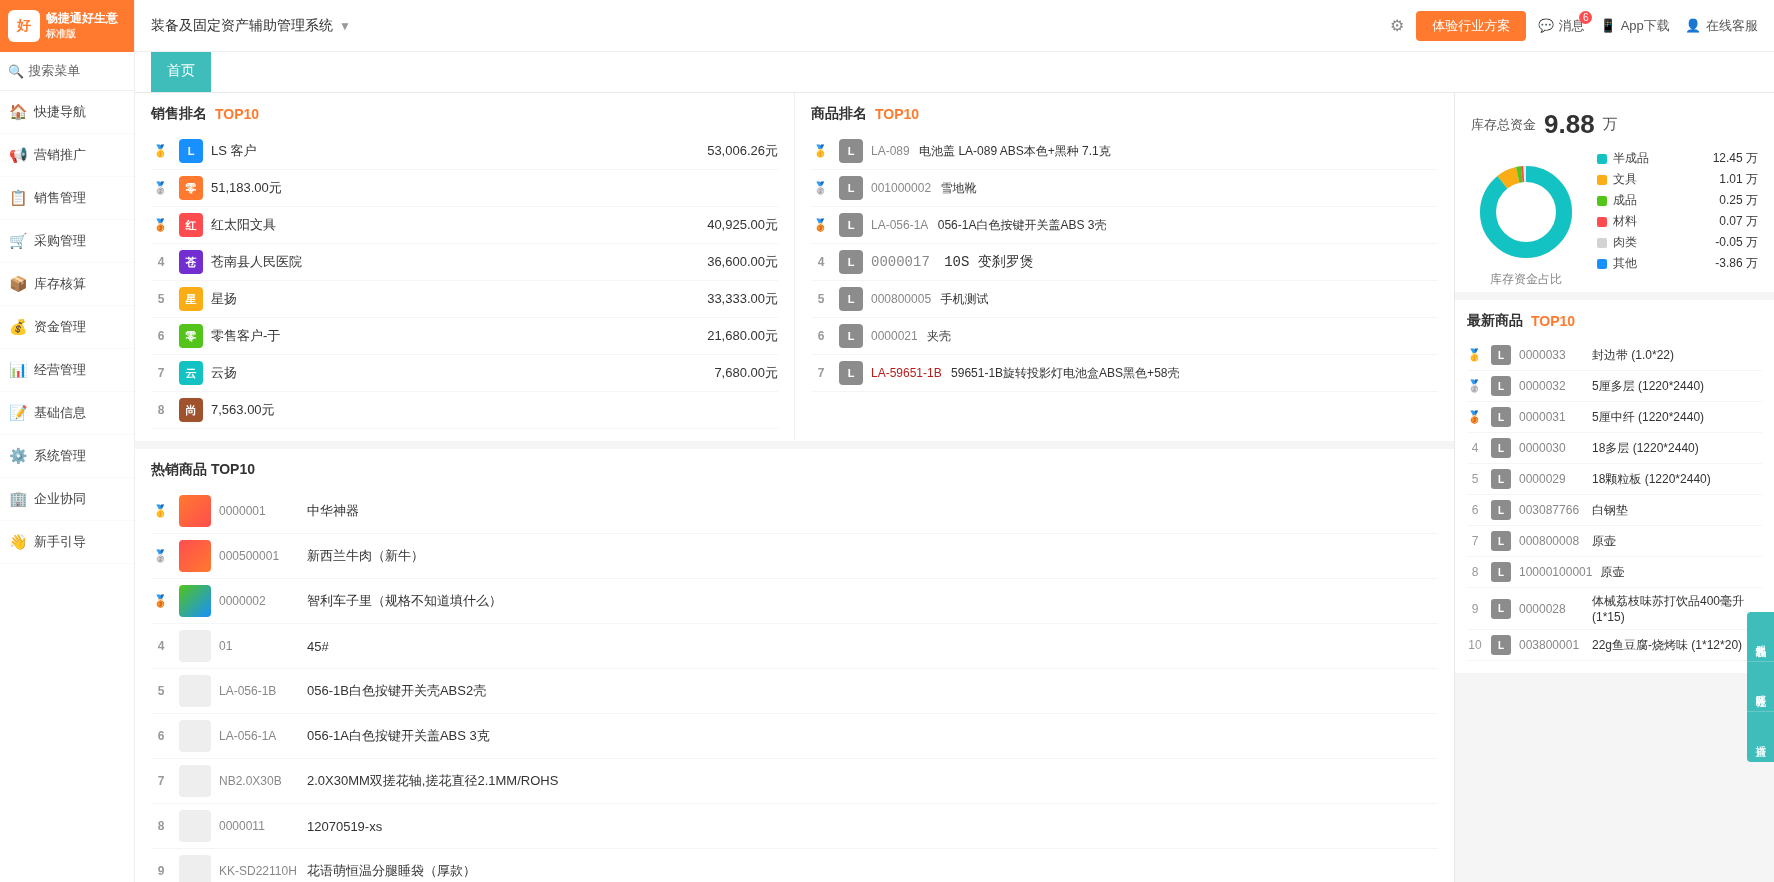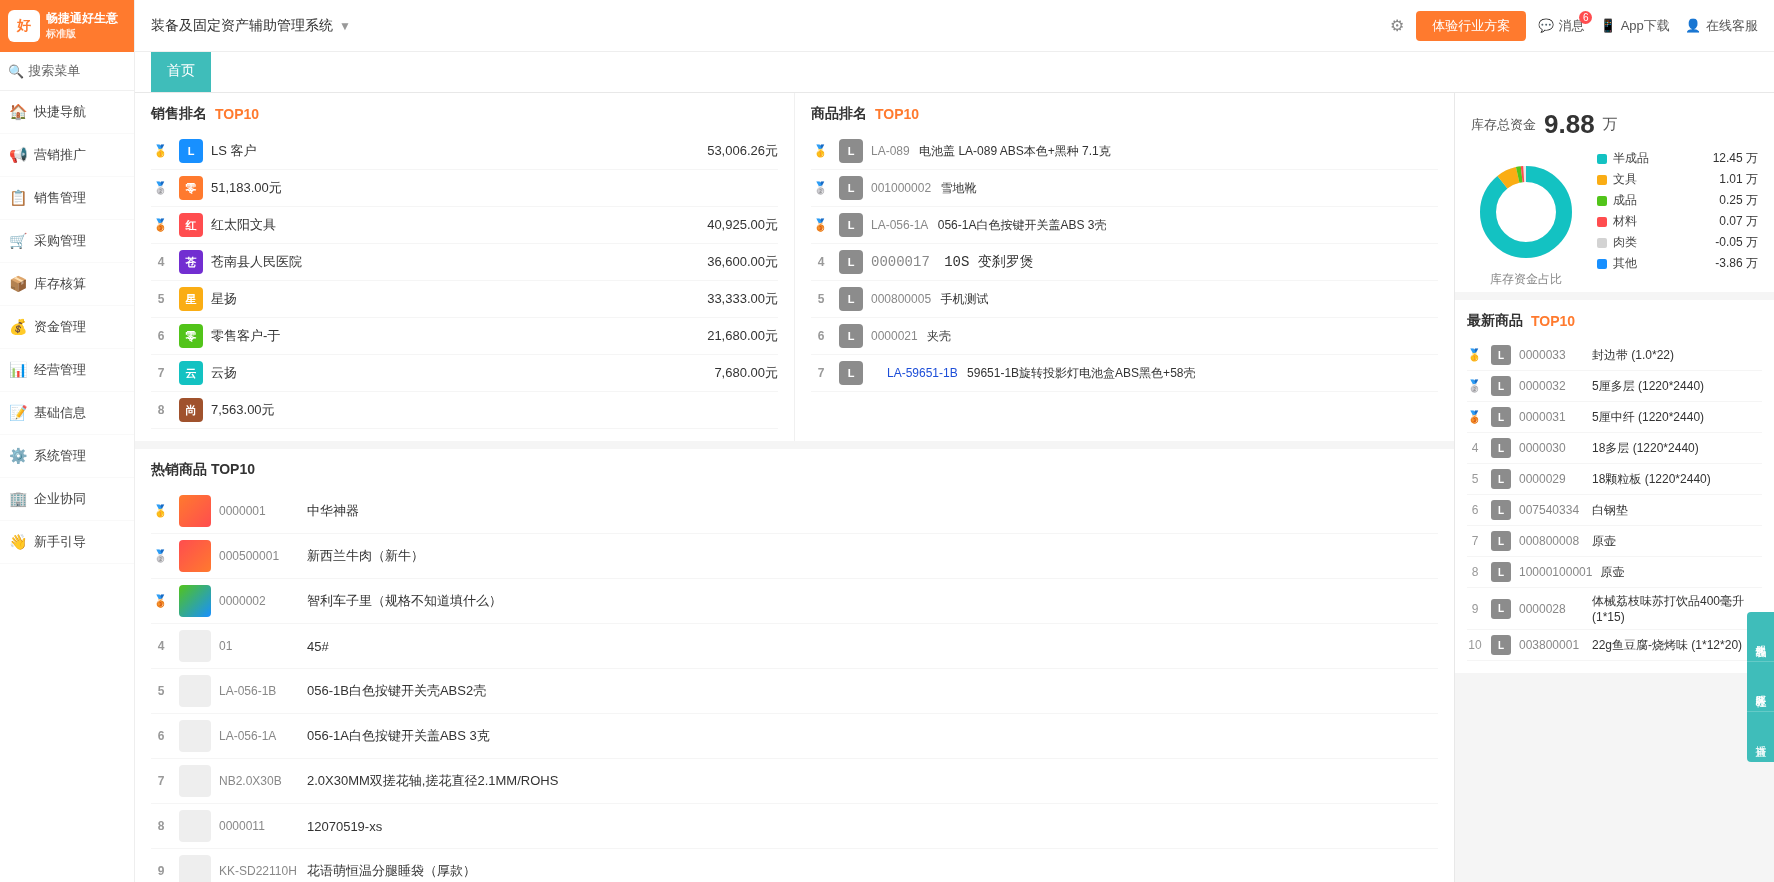--- a/index.html
+++ b/index.html
@@ -451,21 +451,21 @@
             <span class="rank-badge badge-gray">L</span>
             <span class="rank-name" style="font-size:12px;">
               <span style="color:#888; margin-right:6px;margin-top:45px;">0000021</span>
               <span>夹壳</span>
             </span>
           </div>
           <div class="rank-item">
             <span class="rank-num">7</span>
             <span class="rank-badge badge-gray">L</span>
             <span class="rank-name" style="font-size:12px;">
-              <span style="color:#1d4ed8; margin-right:6px;margin-left:16px;">LA-59651-1B</span>
+              <span style="color:#b91c1c; margin-right:6px;">LA-59651-1B</span>
               <span>59651-1B旋转投影灯电池盒ABS黑色+58壳</span>
             </span>
           </div>
         </div>
       </div>
 
       <div class="hot-products">
         <div class="card-title">
           <span>热销商品 TOP10</span>
         </div>
@@ -618,21 +618,21 @@
         </div>
         <div class="new-product-item">
           <span class="new-rank-num">5</span>
           <div class="new-product-icon">L</div>
           <span class="new-product-code">0000029</span>
           <span class="new-product-name">18颗粒板 (1220*2440)</span>
         </div>
         <div class="new-product-item">
           <span class="new-rank-num">6</span>
           <div class="new-product-icon">L</div>
-          <span class="new-product-code">007540334</span>
+          <span class="new-product-code">003087766</span>
           <span class="new-product-name">白钢垫</span>
         </div>
         <div class="new-product-item">
           <span class="new-rank-num">7</span>
           <div class="new-product-icon">L</div>
           <span class="new-product-code">000800008</span>
           <span class="new-product-name">原壶</span>
         </div>
         <div class="new-product-item">
           <span class="new-rank-num">8</span>

